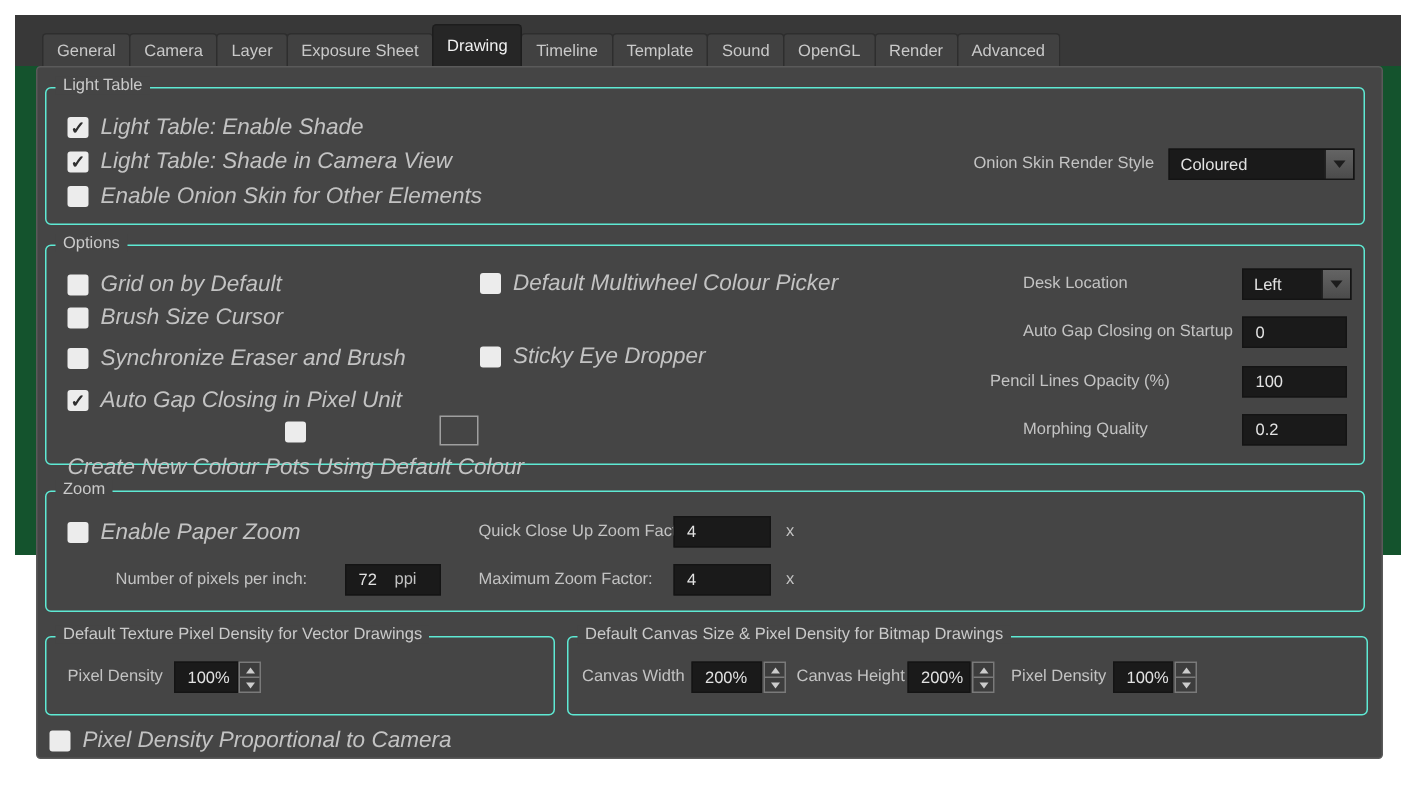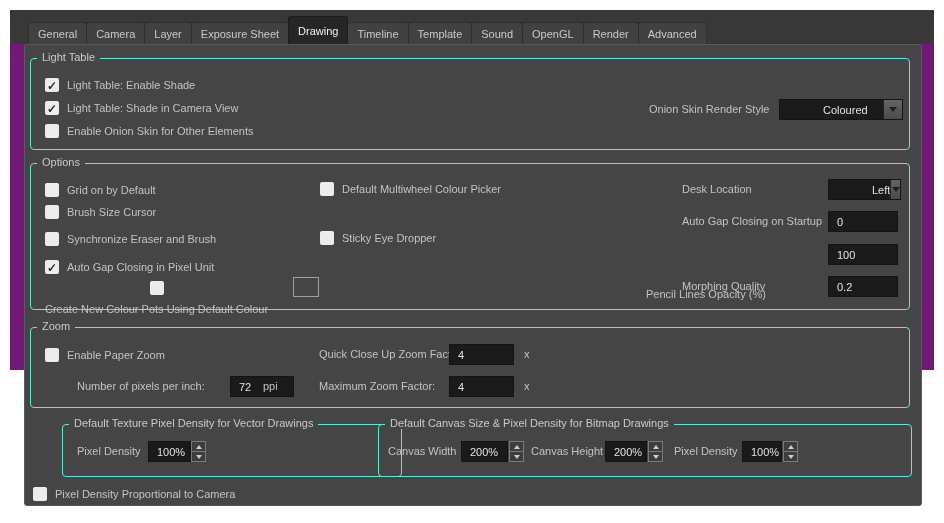--- a/index.html
+++ b/index.html
@@ -1,19 +1,19 @@
 <!DOCTYPE html>
 <html><head>
 <meta charset="utf-8">
 <style>
   * { box-sizing: border-box; margin: 0; padding: 0; }
   html,body { width: 944px; height: 523px; background: #ffffff; overflow: hidden;
               font-family: "Liberation Sans", sans-serif; }
   .dialog { position: absolute; left: 10px; top: 10px; width: 924px; height: 360px;
-            background: #701a75; }
+            background: #14532d; }
   .tabstrip { position: absolute; left: 0; top: 0; width: 924px; height: 34px;
               background: #383838; }
   .tabs { position: absolute; left: 18px; top: 0; height: 34px; display: flex;
           align-items: flex-end; z-index: 3; }
   .tab { height: 22px; padding: 0 9px; display: flex; align-items: center;
          font-size: 11px; color: #c9c9c9; background: #414141;
          border: 1px solid #2e2e2e; border-bottom: none; border-radius: 3px 3px 0 0;
          margin-right: -1px; white-space: nowrap; cursor: default; }
   .tab.active { height: 28px; background: #262626; color: #f1f1f1;
                 border-color: #1d1d1d; z-index: 4; position: relative; }
@@ -23,27 +23,27 @@
   .group-title { position: absolute; top: -8px; left: 6px; background: #454545;
                  padding: 0 5px; font-size: 11px; color: #cacaca; white-space: nowrap; }
   .row { position: absolute; display: flex; align-items: center; gap: 8px; height: 15px; }
   .checkbox { width: 14px; height: 14px; background: #ececec; border-radius: 2px;
               display: inline-flex; align-items: center; justify-content: center;
               flex: none; cursor: pointer; }
   .check { display: none; }
   .checkbox.checked .check { display: block; }
   .check::before { content: "✓"; font-size: 12px; font-weight: bold; color: #2e2e2e;
                    line-height: 1; }
-  .label { font-size: 11px; color: #c3c3c3; white-space: nowrap; }
+  .label { font-size: 15px; color: #c3c3c3; white-space: nowrap; font-style: italic; }
   .lbl { position: absolute; font-size: 11px; color: #c3c3c3; white-space: nowrap; text-align: right; }
   .field { position: absolute; background: #1a1a1a; color: #e2e2e2; font-size: 11px;
            display: flex; align-items: center; padding-left: 8px;
            border: 1px solid #141414; }
   .combo { position: absolute; display: flex; background: #1a1a1a;
-           border: 1px solid #141414; cursor: pointer; padding-left: 36px; }
+           border: 1px solid #141414; cursor: pointer; }
   .combo-value { flex: 1; color: #e2e2e2; font-size: 11px; display: flex;
                  align-items: center; padding-left: 7px; white-space: nowrap; }
   .combo-btn { width: 19px; background: linear-gradient(#646464, #4b4b4b);
                display: flex; align-items: center; justify-content: center;
                border-left: 1px solid #222; }
   .tri-down-dark { width: 0; height: 0; border-left: 4px solid transparent;
                    border-right: 4px solid transparent; border-top: 5px solid #1d1d1d; }
   .spin { position: absolute; width: 15px; height: 21px; display: flex;
           flex-direction: column; border: 1px solid #7a7a7a; background: #3d3d3d; }
   .spin-btn { flex: 1; display: flex; align-items: center; justify-content: center;
@@ -147,21 +147,21 @@
     <div class="combo" style="left:797px;top:15px;width:73px;height:21px;">
       <span class="combo-value">Left</span>
       <span class="combo-btn">
         <i class="tri-down-dark"></i>
       </span>
     </div>
 
     <span class="lbl" style="left:651px;top:51px;">Auto Gap Closing on Startup</span>
     <div class="field" style="left:797px;top:47px;width:70px;height:21px;">0</div>
 
-    <span class="lbl" style="left:615px;top:84px;margin-top:40px;">Pencil Lines Opacity (%)</span>
+    <span class="lbl" style="left:629px;top:84px;">Pencil Lines Opacity (%)</span>
     <div class="field" style="left:797px;top:80px;width:70px;height:21px;">100</div>
 
     <span class="lbl" style="left:651px;top:116px;">Morphing Quality</span>
     <div class="field" style="left:797px;top:112px;width:70px;height:21px;">0.2</div>
   </div>
 
   <div class="group" style="left:20px;top:317px;width:880px;height:81px;">
     <span class="group-title">Zoom</span>
 
     <div class="row" style="left:14px;top:19px;">
@@ -175,21 +175,21 @@
 
     <span class="lbl" style="left:288px;top:20px;">Quick Close Up Zoom Factor</span>
     <div class="field" style="left:418px;top:16px;width:65px;height:21px;">4</div>
     <span class="lbl" style="left:493px;top:20px;">x</span>
 
     <span class="lbl" style="left:288px;top:52px;">Maximum Zoom Factor:</span>
     <div class="field" style="left:418px;top:48px;width:65px;height:21px;">4</div>
     <span class="lbl" style="left:493px;top:52px;">x</span>
   </div>
 
-  <div class="group" style="left:20px;top:414px;width:340px;height:53px;margin-left:32px;">
+  <div class="group" style="left:20px;top:414px;width:340px;height:53px;">
     <span class="group-title">Default Texture Pixel Density for Vector Drawings</span>
 
     <span class="lbl" style="left:14px;top:20px;">Pixel Density</span>
     <div class="field" style="left:85px;top:16px;width:43px;height:21px;">100%</div>
     <span class="spin" style="left:128px;top:16px;">
       <span class="spin-btn up">
           <i class="tri-up-s"></i>
         </span>
       <span class="spin-btn">
           <i class="tri-down-s"></i>

